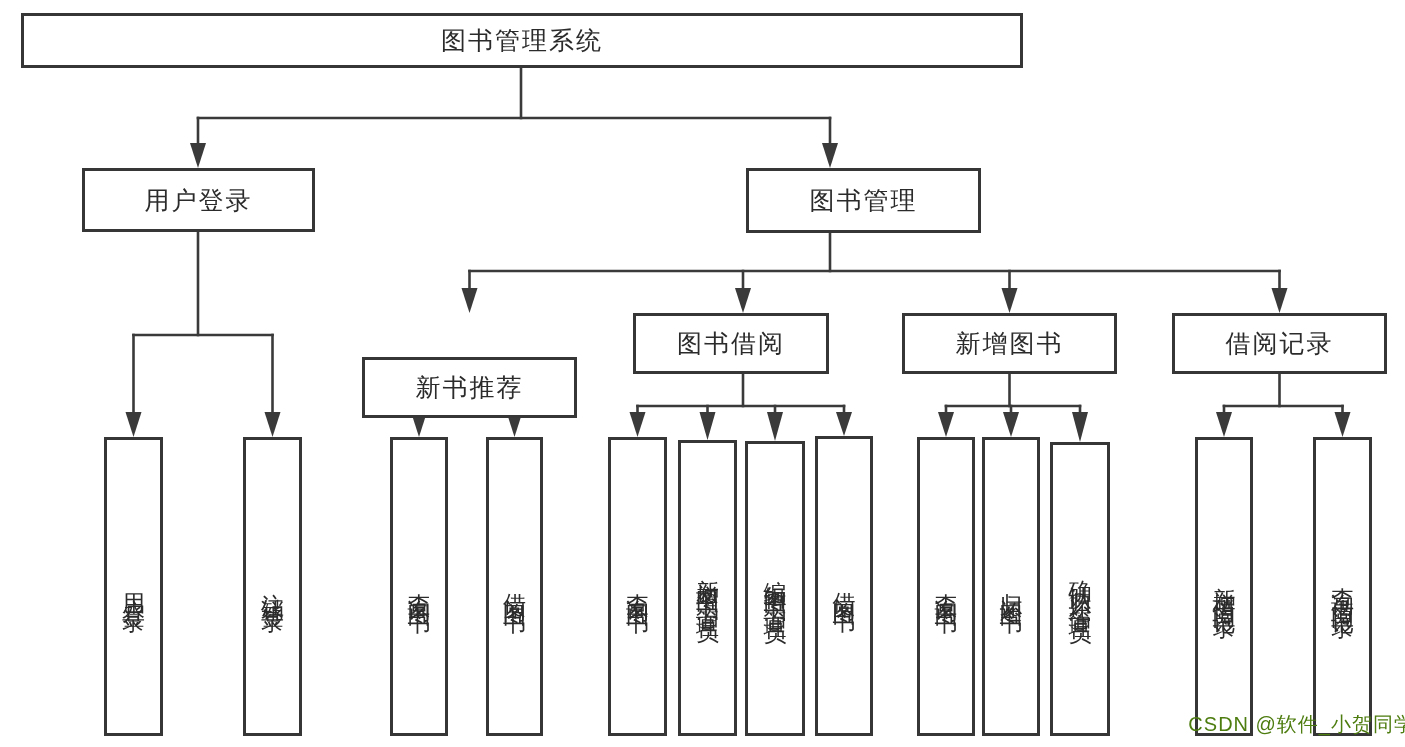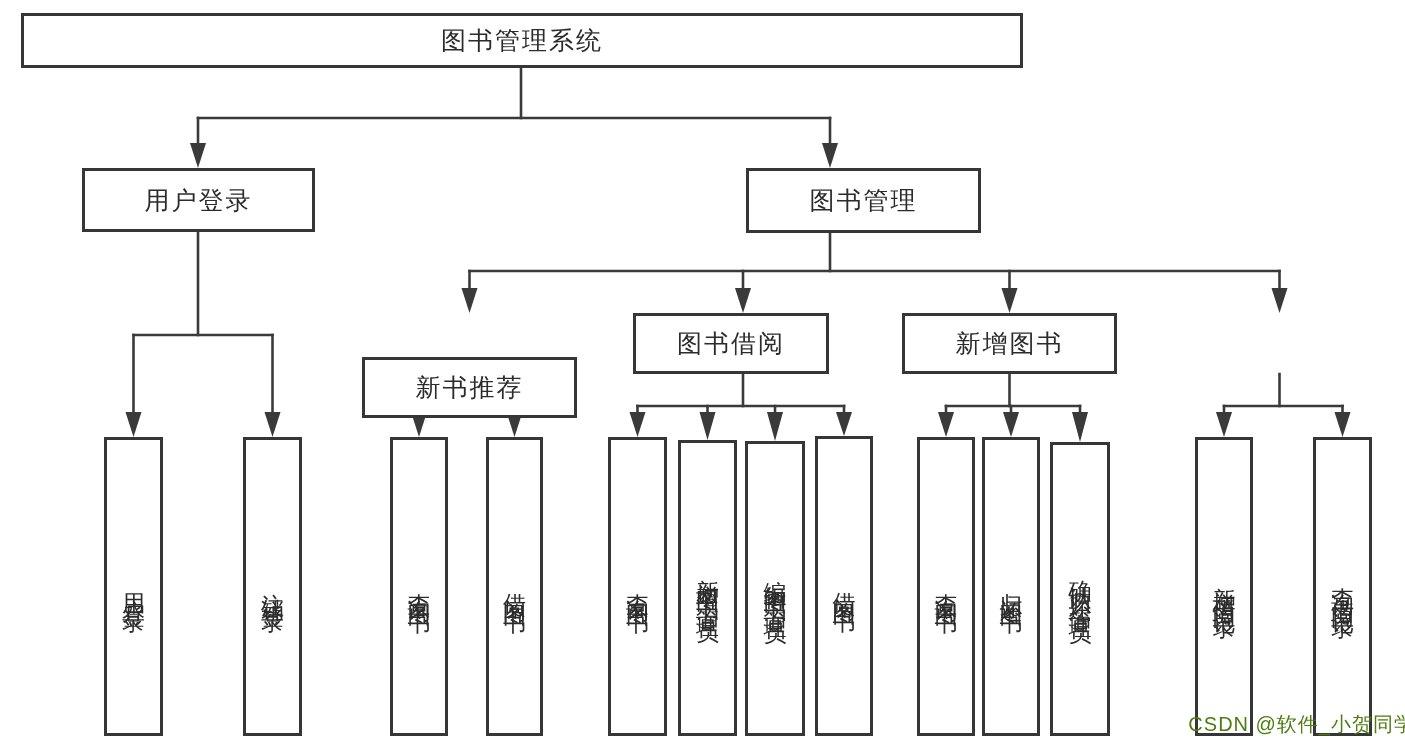--- a/index.html
+++ b/index.html
@@ -134,20 +134,23 @@
 
   <div class="node h" style="left:362px; top:313px; width:215px; height:61px;margin-top:44px;">
     <span class="label">新书推荐</span>
   </div>
   <div class="node h" style="left:633px; top:313px; width:196px; height:61px;">
     <span class="label">图书借阅</span>
   </div>
   <div class="node h" style="left:902px; top:313px; width:215px; height:61px;">
     <span class="label">新增图书</span>
   </div>
+  <div class="node h" style="left:1172px; top:313px; width:215px; height:61px;">
+    <span class="label">借阅记录</span>
+  </div>
 
   <div class="node v" style="left:104px; top:437px; width:59px; height:299px;">
     <span class="label">用户登录</span>
   </div>
   <div class="node v" style="left:243px; top:437px; width:59px; height:299px;">
     <span class="label">注销登录</span>
   </div>
 
   <div class="node v" style="left:390px; top:437px; width:58px; height:299px;">
     <span class="label">查询图书</span>

